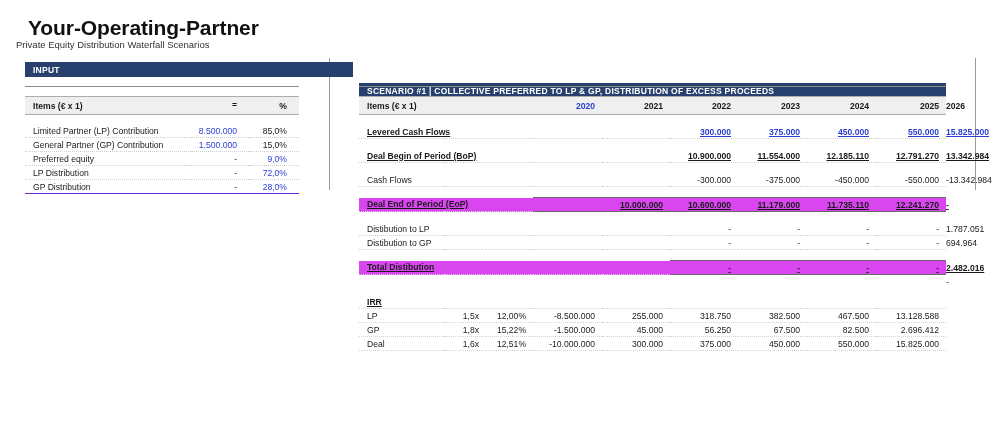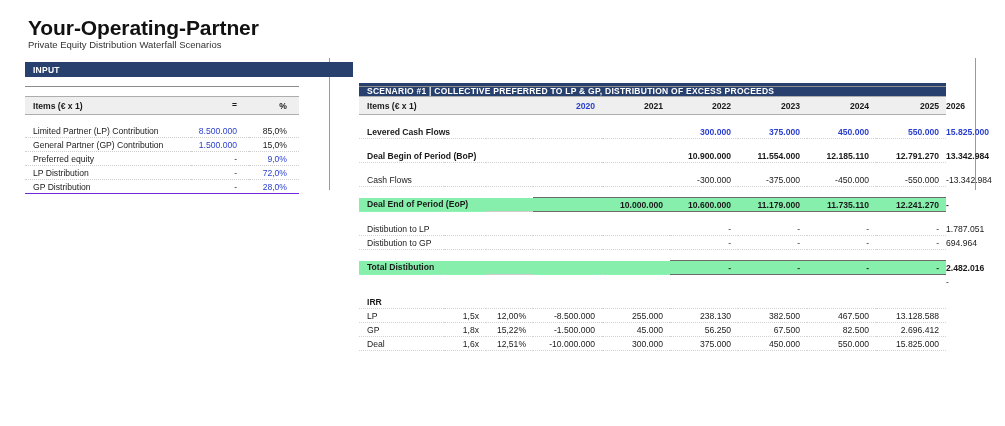--- a/index.html
+++ b/index.html
@@ -12,21 +12,21 @@
     position:relative;
   }
   .page{position:absolute;inset:0;}
 
   
   .title{
     position:absolute;left:28px;top:16px;
     font-size:21px;font-weight:bold;letter-spacing:-0.1px;color:#111111;
   }
   .subtitle{
-    position:absolute;left:28px;top:39px;
+    position:absolute;left:16px;top:39px;
     font-size:9.5px;color:#333333;
   }
 
   
   .bar{
     position:absolute;
     background:#27406d;
     color:#ffffff;
     font-size:8.5px;font-weight:bold;
     letter-spacing:0.25px;
@@ -83,26 +83,26 @@
     border-top:1px solid #adadad;
     border-bottom:1px solid #adadad;
     text-align:right;padding-right:7px;
   }
   #scn-table .hdr td.lbl{text-align:left;padding-left:8px;padding-right:0;}
   #scn-table td.lbl{text-align:left;padding-left:8px;}
   #scn-table td.num{text-align:right;padding-right:7px;}
   #scn-table tr.d td{border-bottom:1px dotted #d2d2d2;}
   #scn-table tr.sp td{height:10px;border:none;}
   #scn-table tr.sp-sm td{height:7px;border:none;}
-  #scn-table .b{font-weight:bold;}
+  #scn-table .b{font-weight:bold;text-decoration:underline;}
   #scn-table .indent{padding-left:16px;margin-top:16px;}
   #scn-table .indent2{padding-left:20px;}
   .topline{border-top:1px solid #6b6b6b !important;}
   .botline{border-bottom:1px solid #6b6b6b !important;}
-  .shade{background:#86efac;}
+  .shade{background:#d946ef;}
   .dash{color:#333333;}
 </style>
 </head>
 <body>
 
 <div class="page">
 
   <div class="title">Your-Operating-Partner</div>
   <div class="subtitle">Private Equity Distribution Waterfall Scenarios</div>
 
@@ -314,21 +314,21 @@
         <td class="num"></td>
         <td class="num"></td>
       </tr>
 
       <tr class="d">
         <td class="lbl indent2">LP</td>
         <td class="num">1,5x</td>
         <td class="num">12,00%</td>
         <td class="num">-8.500.000</td>
         <td class="num">255.000</td>
-        <td class="num">238.130</td>
+        <td class="num">318.750</td>
         <td class="num">382.500</td>
         <td class="num">467.500</td>
         <td class="num">13.128.588</td>
       </tr>
 
       <tr class="d">
         <td class="lbl indent2">GP</td>
         <td class="num">1,8x</td>
         <td class="num">15,22%</td>
         <td class="num">-1.500.000</td>

